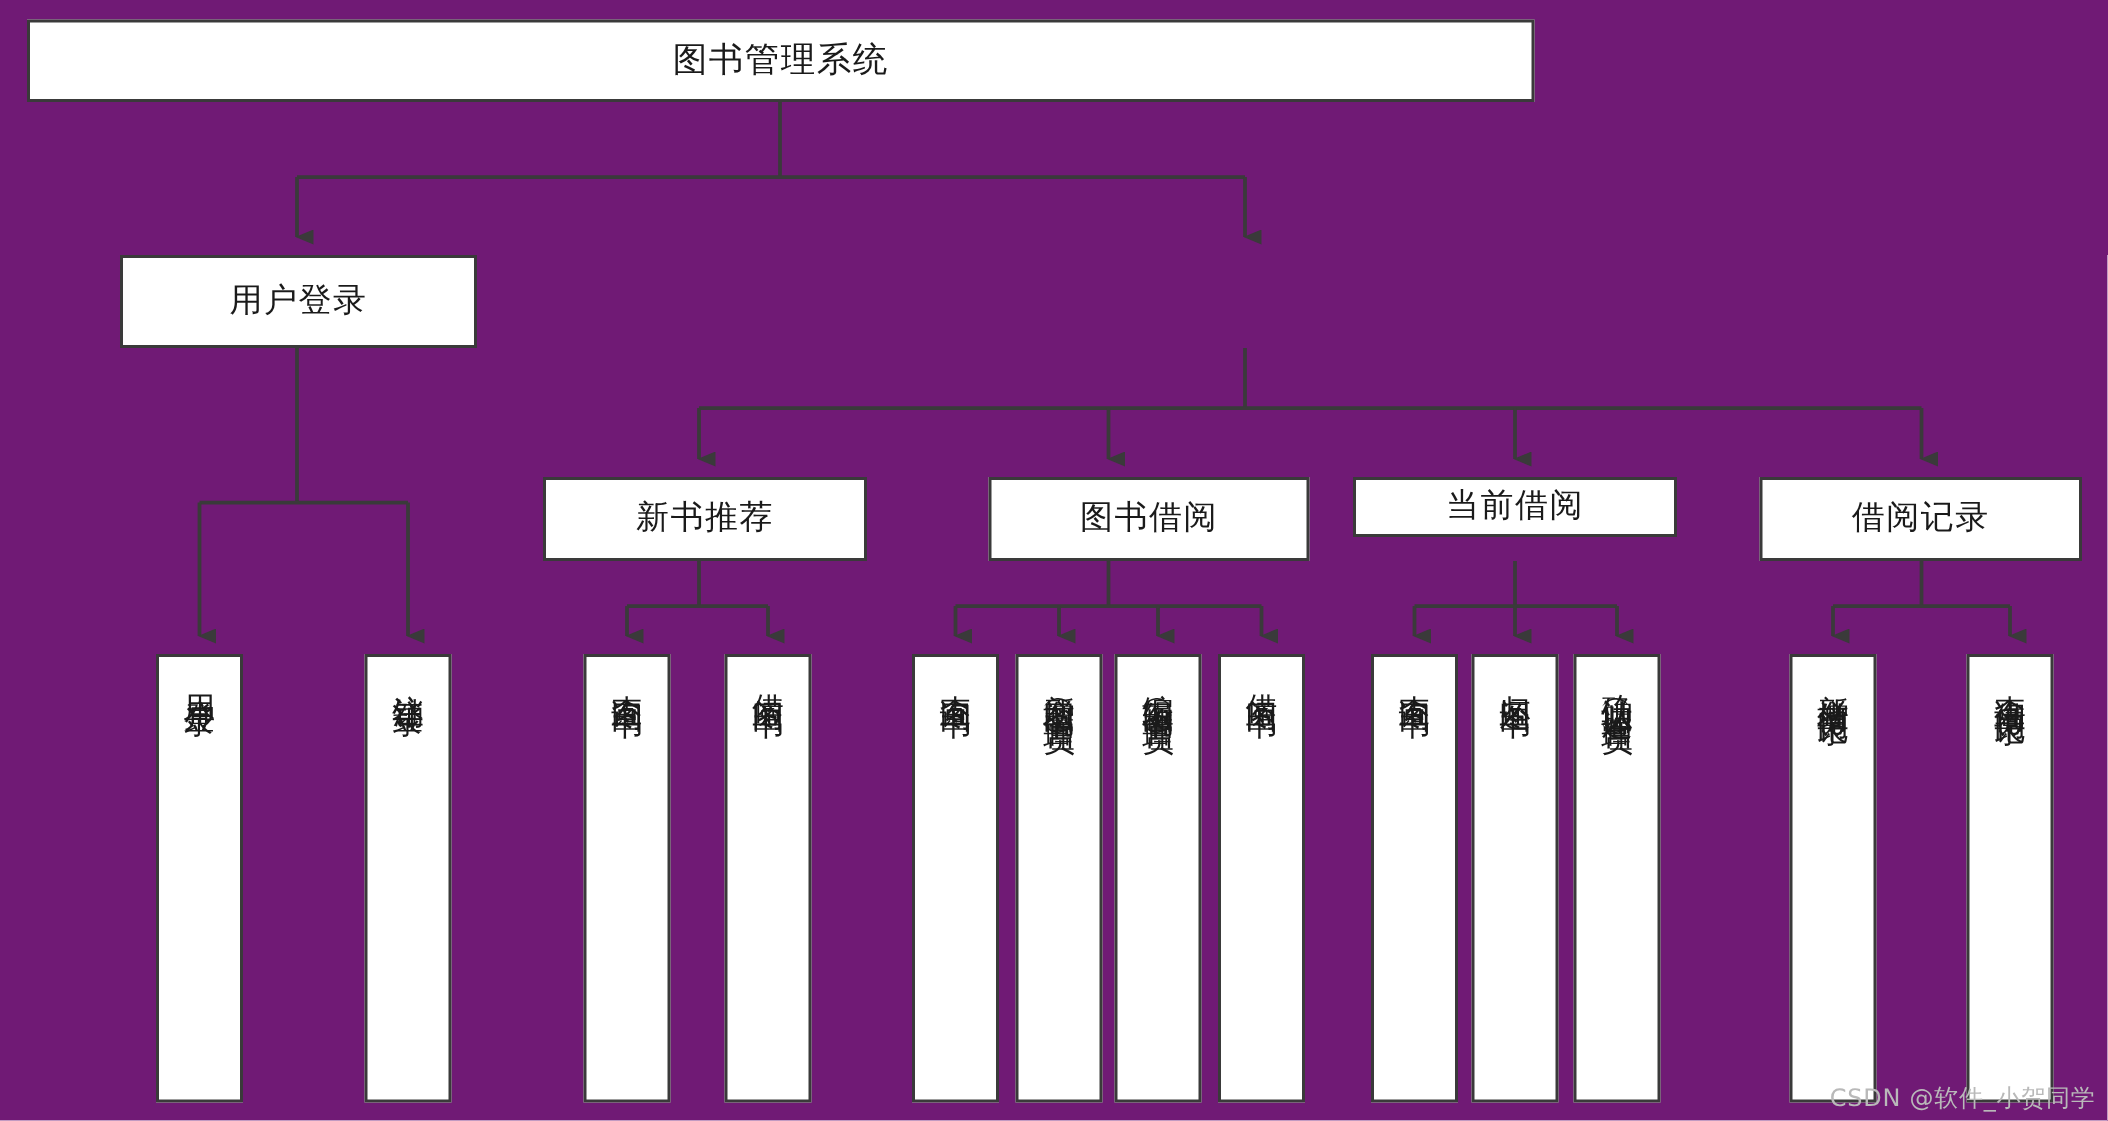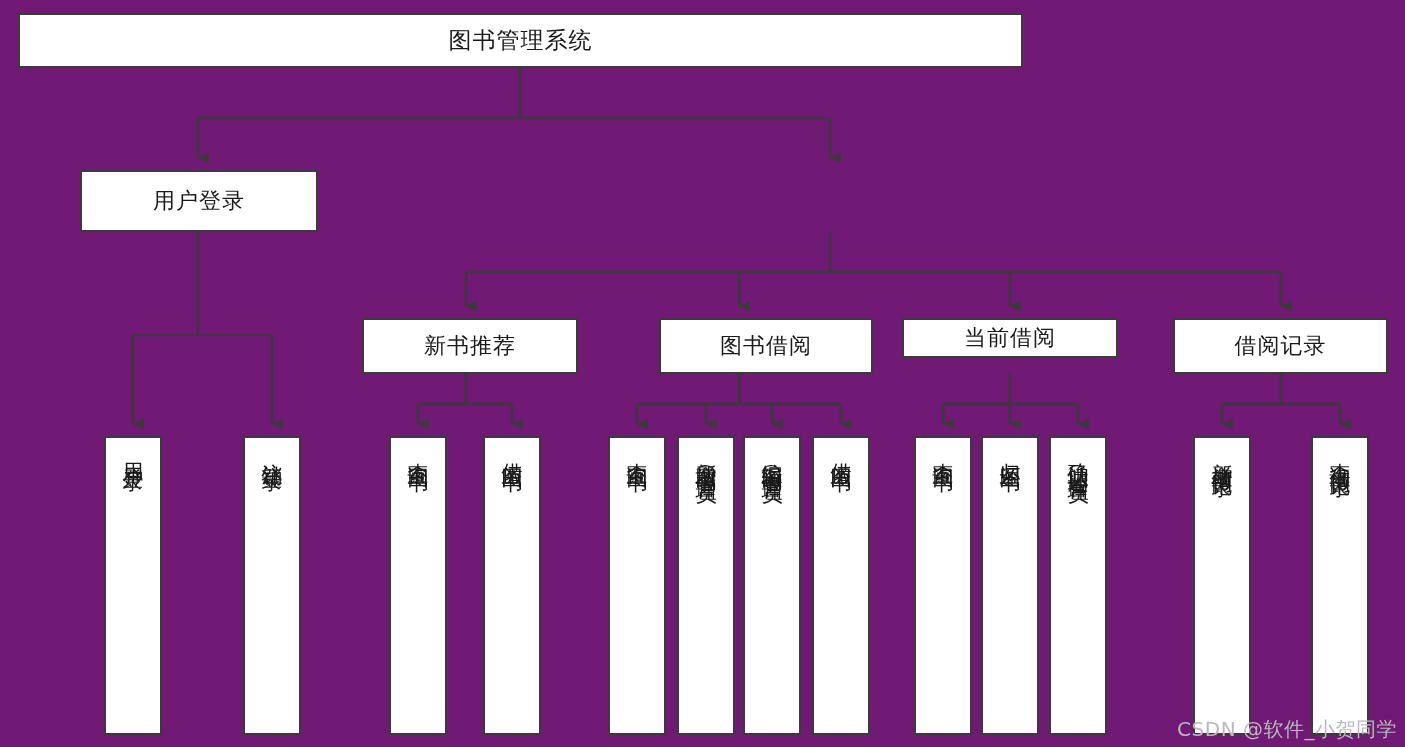--- a/index.html
+++ b/index.html
@@ -57,21 +57,21 @@
     display: block;
   }
   .htext {
     white-space: nowrap;
     display: block;
   }
   #watermark {
     position: absolute;
     right: 8px;
     bottom: 4px;
-    font-size: 20px;
+    font-size: 16px;
     color: #b9b9b9;
     letter-spacing: 0.5px;
     white-space: nowrap;
     user-select: none;
   }
 </style>
 </head>
 <body>
 
 <div id="canvas">

